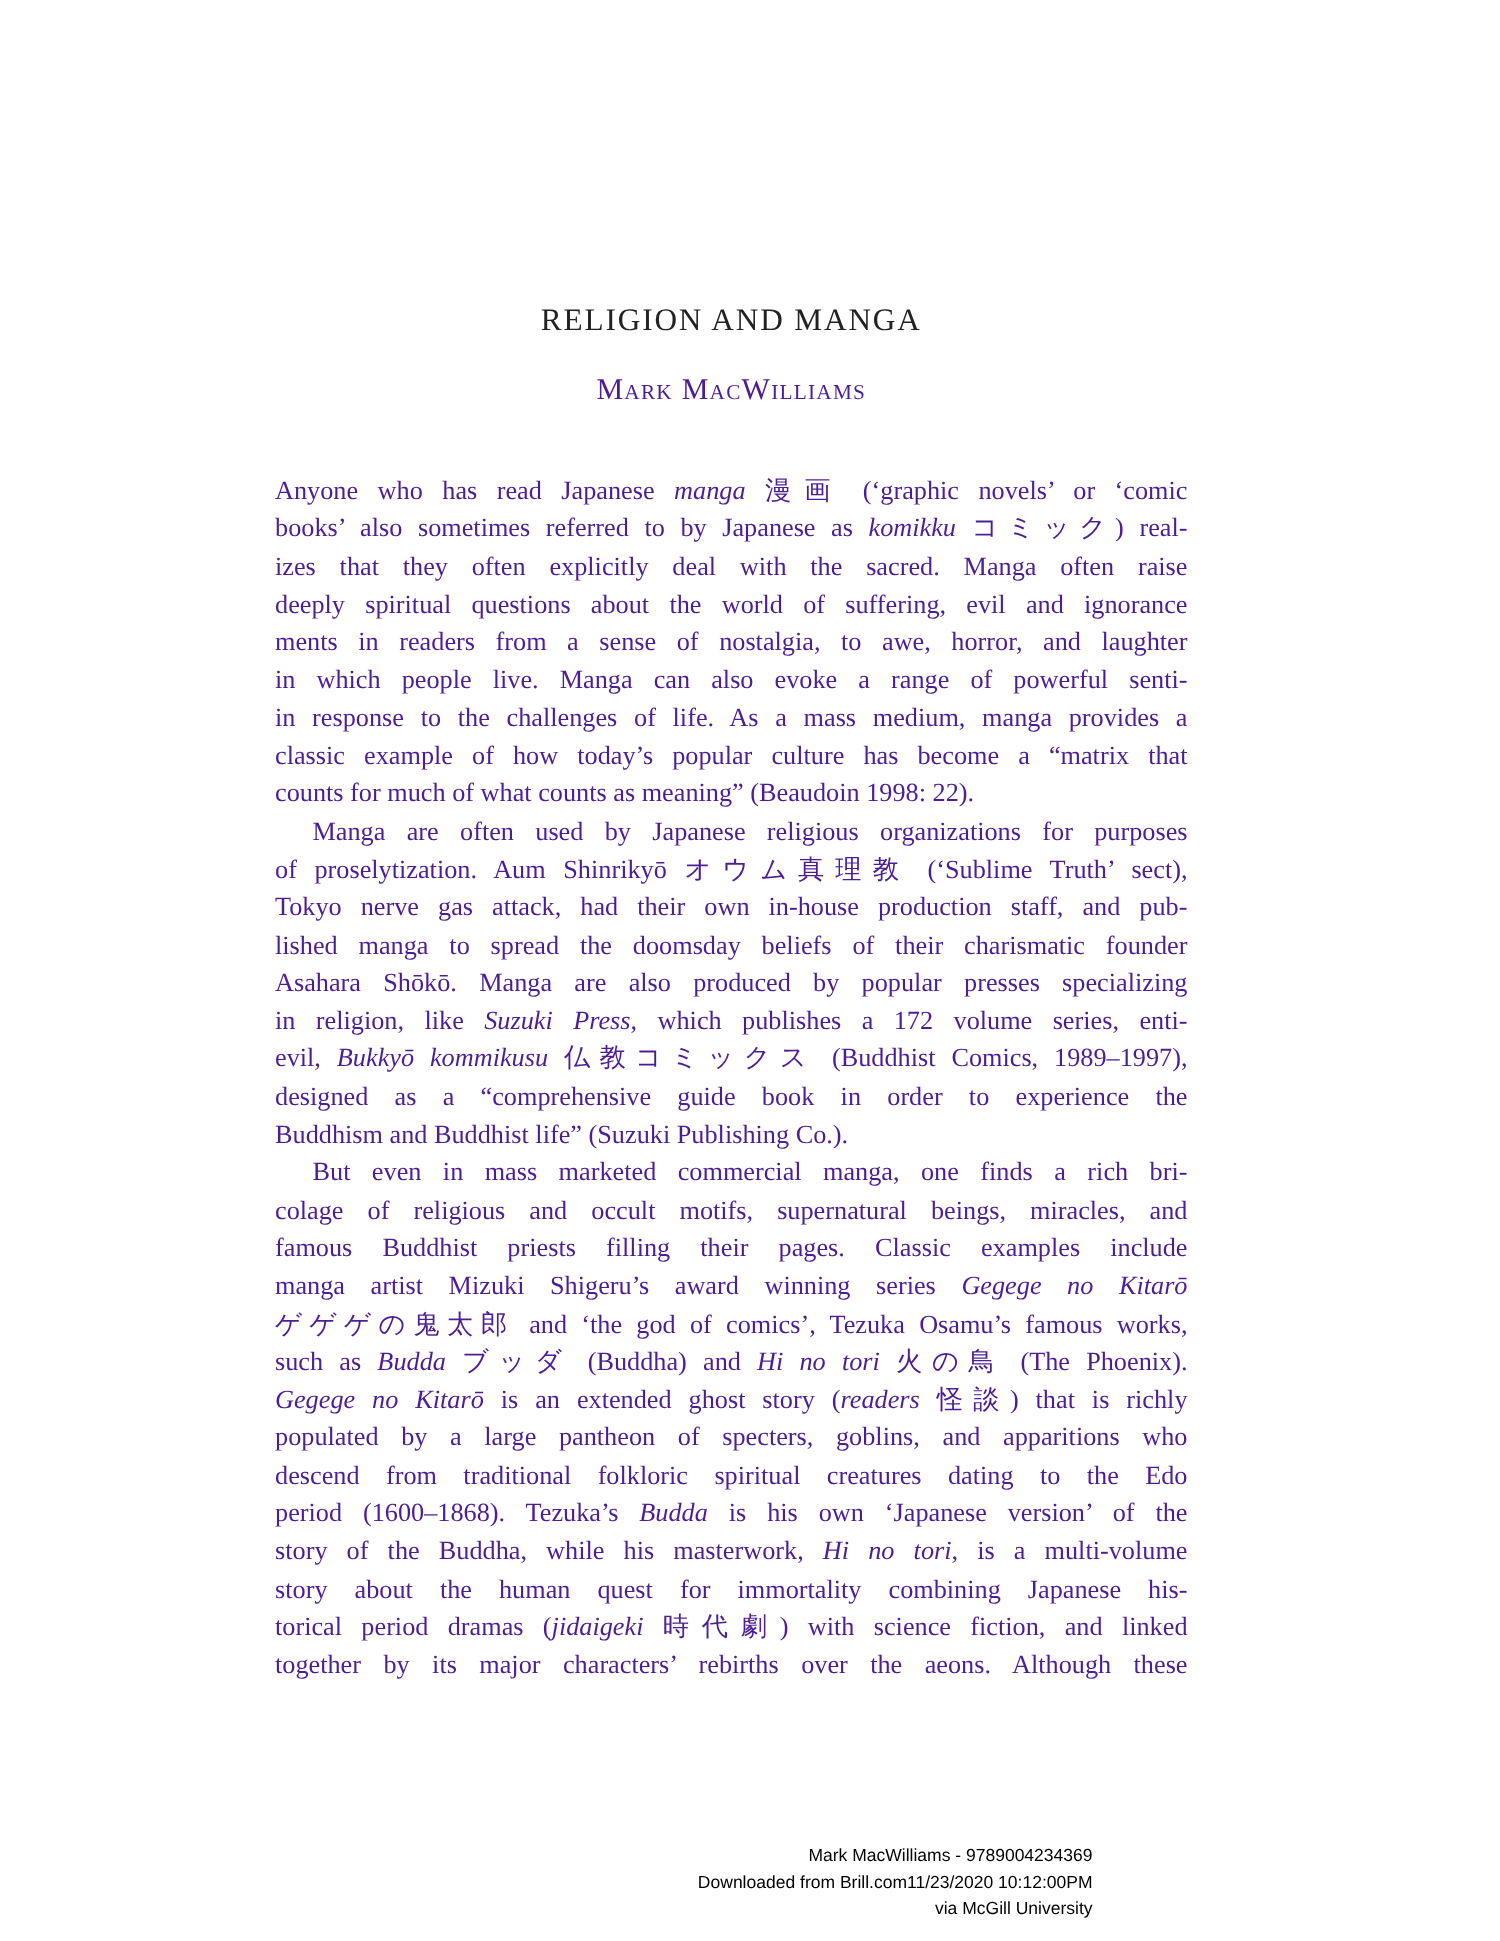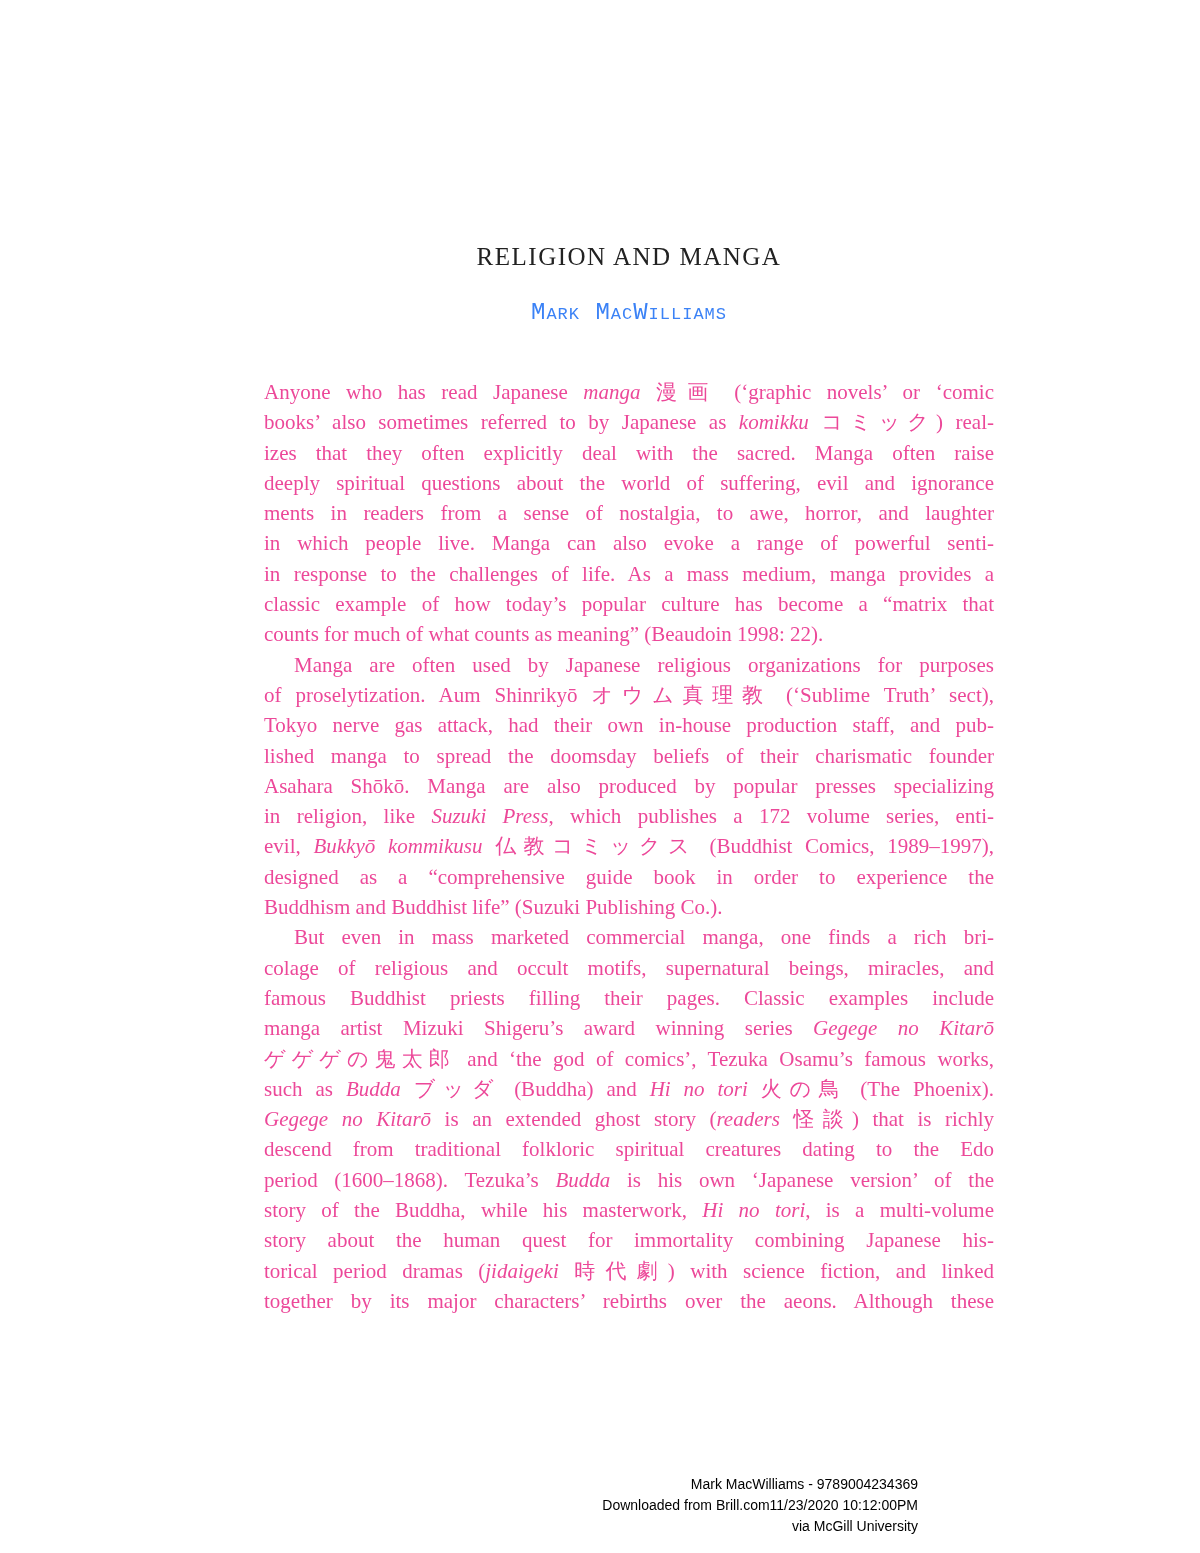--- a/index.html
+++ b/index.html
@@ -8,52 +8,50 @@
     background: #ffffff;
   }
   .page {
     position: relative;
     width: 1041px;
     height: 1553px;
     background: #ffffff;
     font-family: "Liberation Serif", serif;
     color: #1c1c1c;
     overflow: hidden;
-    margin-left: 44px;
   }
   .chapter-title {
     position: absolute;
     top: 243px;
     left: 220px;
     width: 730px;
     text-align: center;
     font-size: 25px;
     letter-spacing: 1.5px;
     color: #222222;
   }
   .chapter-author {
     position: absolute;
     top: 299px;
     left: 220px;
     width: 730px;
     text-align: center;
     font-size: 24px;
     font-variant: small-caps;
     letter-spacing: 1px;
-    color: #3b82f6;
-    font-family: Liberation Mono, monospace;
+    color: #4c1d95;
   }
   .article-body {
     position: absolute;
     top: 377px;
     left: 220px;
     width: 730px;
     font-size: 21px;
     line-height: 30.3px;
-    color: #ec4899;
+    color: #4c1d95;
   }
   .paragraph { margin: 0; }
   .text-line {
     text-align: justify;
     text-align-last: justify;
     white-space: normal;
   }
   .text-line.indent { text-indent: 30px; }
   .text-line.para-end { text-align-last: left; }
   .it { font-style: italic; }
@@ -101,20 +99,21 @@
         <div class="text-line para-end"><span>Buddhism and Buddhist life” (Suzuki Publishing Co.).</span></div>
       </div>
       <div class="paragraph">
         <div class="text-line indent"><span>But even in mass marketed commercial manga, one finds a rich bri-</span></div>
         <div class="text-line"><span>colage of religious and occult motifs, supernatural beings, miracles, and</span></div>
         <div class="text-line"><span>famous Buddhist priests filling their pages. Classic examples include</span></div>
         <div class="text-line"><span>manga artist Mizuki Shigeru’s award winning series </span><span class="it">Gegege no Kitarō</span></div>
         <div class="text-line"><span>ゲゲゲの鬼太郎 and ‘the god of comics’, Tezuka Osamu’s famous works,</span></div>
         <div class="text-line"><span>such as </span><span class="it">Budda</span><span> ブッダ (Buddha) and </span><span class="it">Hi no tori</span><span> 火の鳥 (The Phoenix).</span></div>
         <div class="text-line"><span class="it">Gegege no Kitarō</span><span> is an extended ghost story (</span><span class="it">readers</span><span> 怪談) that is richly</span></div>
+        <div class="text-line"><span>populated by a large pantheon of specters, goblins, and apparitions who</span></div>
         <div class="text-line"><span>descend from traditional folkloric spiritual creatures dating to the Edo</span></div>
         <div class="text-line"><span>period (1600–1868). Tezuka’s </span><span class="it">Budda</span><span> is his own ‘Japanese version’ of the</span></div>
         <div class="text-line"><span>story of the Buddha, while his masterwork, </span><span class="it">Hi no tori</span><span>, is a multi-volume</span></div>
         <div class="text-line"><span>story about the human quest for immortality combining Japanese his-</span></div>
         <div class="text-line"><span>torical period dramas (</span><span class="it">jidaigeki</span><span> 時代劇) with science fiction, and linked</span></div>
         <div class="text-line"><span>together by its major characters’ rebirths over the aeons. Although these</span></div>
       </div>
     </div>
 
   <div class="footer-credit">

